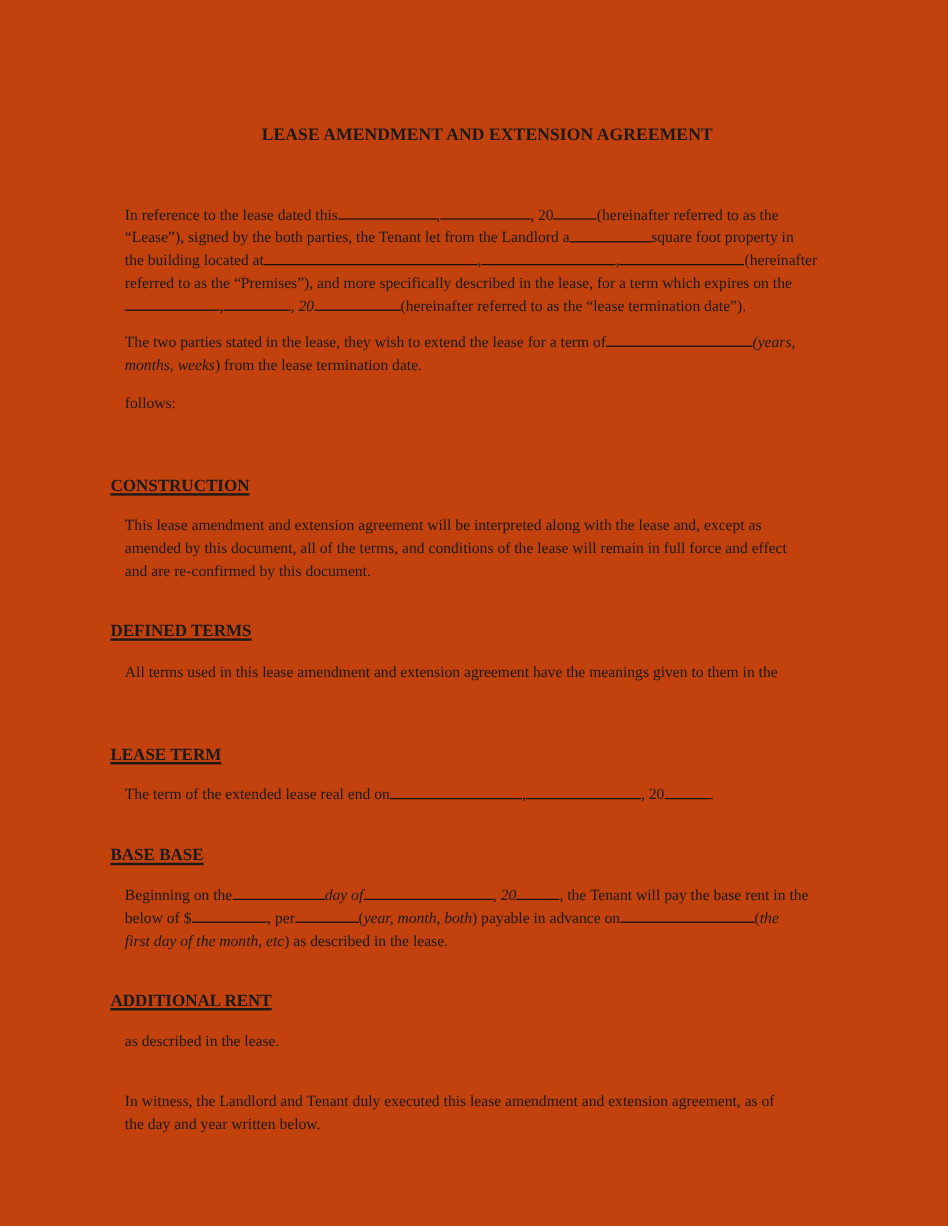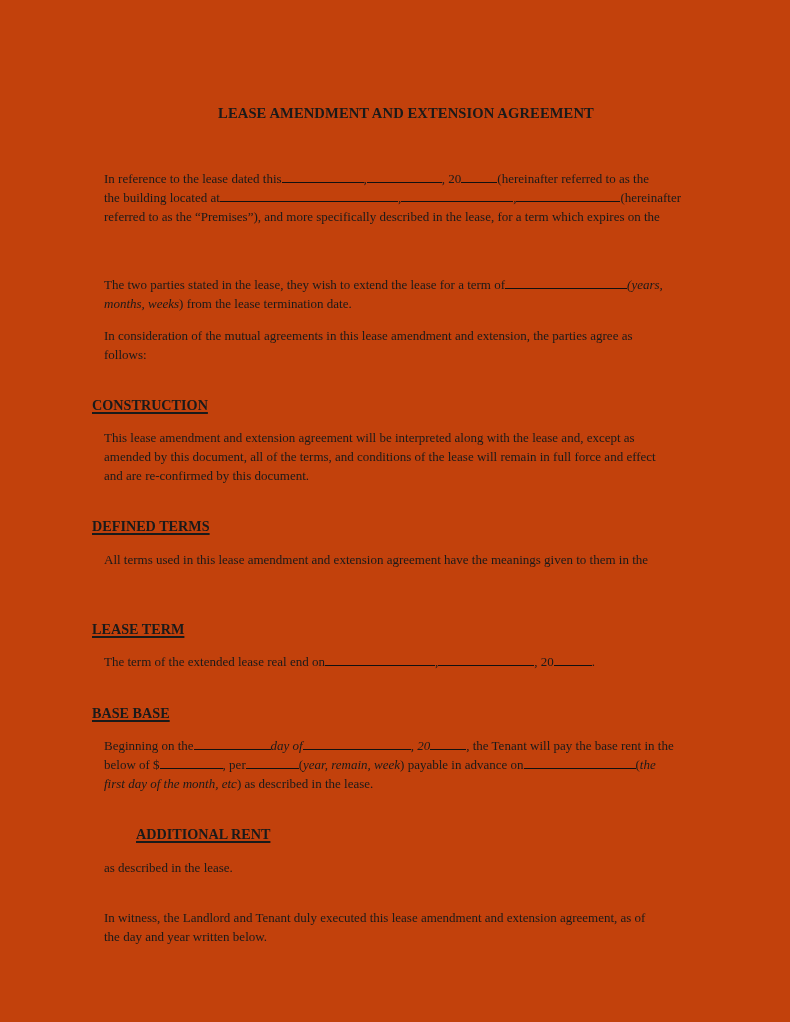--- a/index.html
+++ b/index.html
@@ -61,38 +61,43 @@
 
 <div class="page">
 
   <div class="title">LEASE AMENDMENT AND EXTENSION AGREEMENT</div>
 
   <div class="para" style="top:169px;">
     <span class="line">
       <span>In reference to the lease dated this</span><span class="blank" style="width:82px"></span><span>,</span><span class="blank" style="width:75px"></span><span>, 20</span><span class="blank" style="width:36px"></span><span>(hereinafter referred to as the</span>
     </span>
     <span class="line">
+      <span>“Lease”), signed by the both parties, the Tenant let from the Landlord a</span><span class="blank" style="width:68px"></span><span>square foot property in</span>
+    </span>
+    <span class="line">
       <span>the building located at</span><span class="blank" style="width:178px"></span><span>,</span><span class="blank" style="width:112px"></span><span>,</span><span class="blank" style="width:104px"></span><span>(hereinafter</span>
     </span>
     <span class="line">
       <span>referred to as the “Premises”), and more specifically described in the lease, for a term which expires on the</span>
+    </span>
+    <span class="line">
+      <span class="blank" style="width:79px"></span><span>,</span><span class="blank" style="width:56px"></span><i>, 20</i><span class="blank" style="width:72px"></span><span>(hereinafter referred to as the “lease termination date”).</span>
     </span>
   </div>
 
   <div class="para" style="top:275px;">
     <span class="line">
       <span>The two parties stated in the lease, they wish to extend the lease for a term of</span><span class="blank" style="width:122px"></span><i>(years,</i>
     </span>
     <span class="line">
       <i>months, weeks</i><span>) from the lease termination date.</span>
     </span>
   </div>
 
   <div class="para" style="top:326px;">
-    <span class="line">In consideration of the mutual agreements in this lease amendment and extension, the parties agree as</span>
     <span class="line">follows:</span>
   </div>
 
   <div class="heading" style="top:397px;">CONSTRUCTION</div>
   <div class="para" style="top:428px;">
     <span class="line">This lease amendment and extension agreement will be interpreted along with the lease and, except as</span>
     <span class="line">amended by this document, all of the terms, and conditions of the lease will remain in full force and effect</span>
     <span class="line">and are re-confirmed by this document.</span>
   </div>
 
@@ -107,28 +112,28 @@
       <span>The term of the extended lease real end on</span><span class="blank" style="width:110px"></span><span>,</span><span class="blank" style="width:96px"></span><span>, 20</span><span class="blank" style="width:38px"></span><span>.</span>
     </span>
   </div>
 
   <div class="heading" style="top:705px;">BASE BASE</div>
   <div class="para" style="top:736px;">
     <span class="line">
       <span>Beginning on the</span><span class="blank" style="width:77px"></span><i>day of</i><span class="blank" style="width:108px"></span><i>, 20</i><span class="blank" style="width:36px"></span><span>, the Tenant will pay the base rent in the</span>
     </span>
     <span class="line">
-      <span>below of $</span><span class="blank" style="width:63px"></span><span>, per</span><span class="blank" style="width:53px"></span><span>(</span><i>year, remain, week</i><span>) payable in advance on</span><span class="blank" style="width:112px"></span><span>(</span><i>the</i>
+      <span>below of $</span><span class="blank" style="width:63px"></span><span>, per</span><span class="blank" style="width:53px"></span><span>(</span><i>year, month, both</i><span>) payable in advance on</span><span class="blank" style="width:112px"></span><span>(</span><i>the</i>
     </span>
     <span class="line">
       <i>first day of the month, etc</i><span>) as described in the lease.</span>
     </span>
   </div>
 
-  <div class="heading" style="top:826px;margin-left:44px;">ADDITIONAL RENT</div>
+  <div class="heading" style="top:826px;">ADDITIONAL RENT</div>
   <div class="para" style="top:858px;">
     <span class="line">as described in the lease.</span>
   </div>
 
   <div class="para" style="top:908px;">
     <span class="line">In witness, the Landlord and Tenant duly executed this lease amendment and extension agreement, as of</span>
     <span class="line">the day and year written below.</span>
   </div>
 
 </div>

